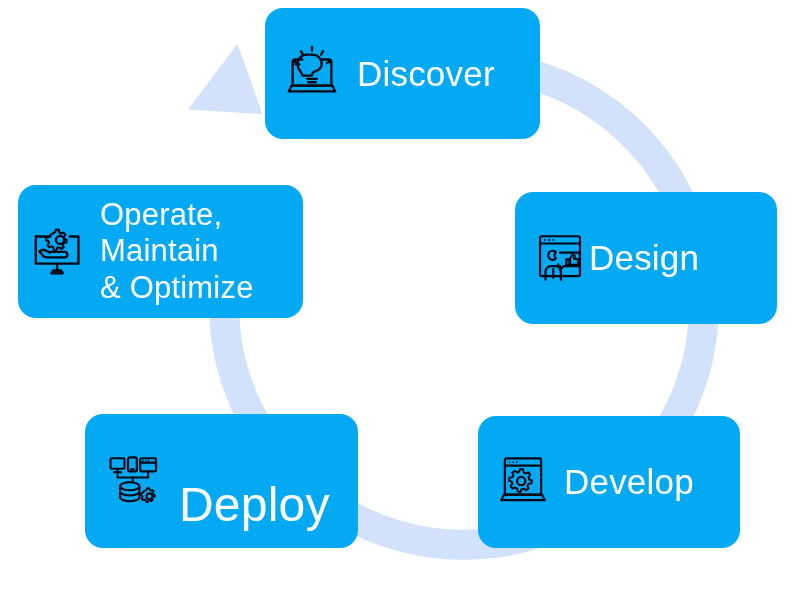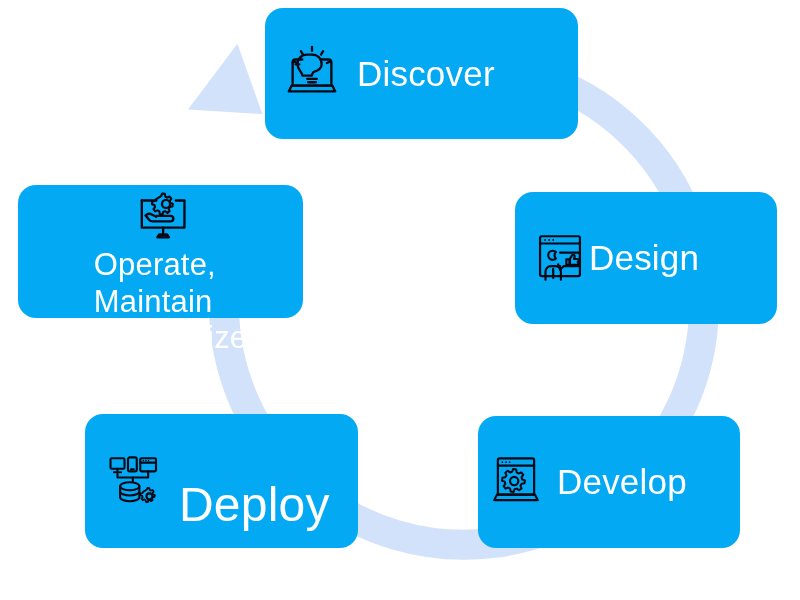--- a/index.html
+++ b/index.html
@@ -30,33 +30,33 @@
   }
   .node-label{
     color:#ffffff;
     font-weight:400;
     letter-spacing:.2px;
     line-height:1.18;
     white-space:pre-line;
   }
 
   
-  #node-discover{left:265px;top:8px;width:313px;height:131px;padding-left:16px;}
+  #node-discover{left:265px;top:8px;width:275px;height:131px;padding-left:16px;}
   #node-discover .node-label{font-size:35px;margin-left:14px;}
 
   #node-design{left:515px;top:192px;width:262px;height:132px;padding-left:16px;}
   #node-design .node-label{font-size:35px;}
 
-  #node-develop{left:478px;top:416px;width:262px;height:132px;padding-left:9px;}
+  #node-develop{left:478px;top:416px;width:262px;height:132px;padding-left:16px;}
   #node-develop .node-label{font-size:35px;margin-left:12px;}
 
   #node-deploy{left:85px;top:414px;width:273px;height:134px;padding-left:22px;}
   #node-deploy .node-label{font-size:48px;margin-left:16px;margin-top:48px;}
 
-  #node-operate{left:18px;top:185px;width:285px;height:133px;padding-left:12px;flex-direction:column;}
+  #node-operate{left:18px;top:185px;width:285px;height:133px;padding-left:12px;}
   #node-operate .node-label{font-size:31px;margin-left:8px;}
 
   .ic{display:block;}
 </style>
 </head>
 <body style="background: rgb(255, 255, 255);">
 
 <div id="canvas">
 
   <svg class="ring-layer" viewBox="0 0 800 600" aria-hidden="true">

